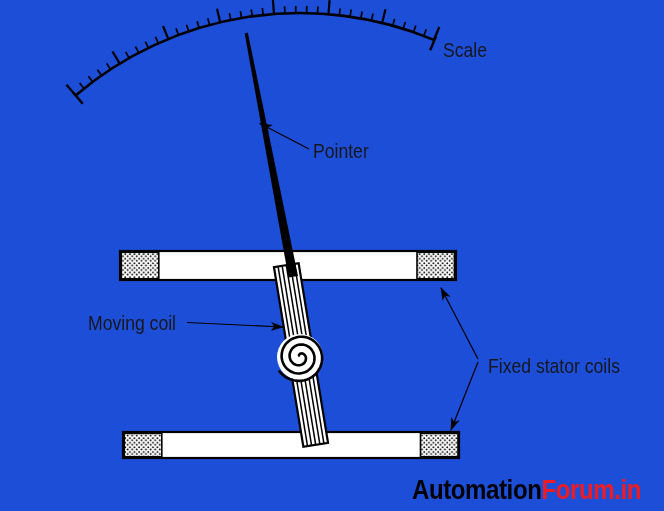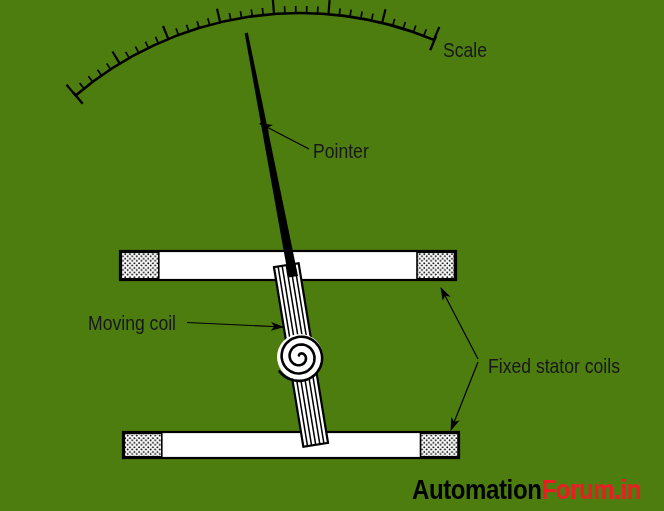--- a/index.html
+++ b/index.html
@@ -1,16 +1,16 @@
 <!DOCTYPE html>
 <html><head>
 <meta charset="utf-8">
 <style>
   html,body{margin:0;padding:0;background:#fff;}
-  .stage{position:relative;width:664px;height:511px;background:#4d7c0f;overflow:hidden;
+  .stage{position:relative;width:664px;height:511px;background:#1d4ed8;overflow:hidden;
          font-family:"Liberation Sans",sans-serif;}
   svg{position:absolute;left:0;top:0;}
   .ink{stroke:#000;fill:none;}
   .label{font-size:20px;fill:#17171c;}
   .logo{font-size:28px;font-weight:bold;letter-spacing:-0.5px;}
 </style>
 </head>
 <body>
 
 <div class="stage">

